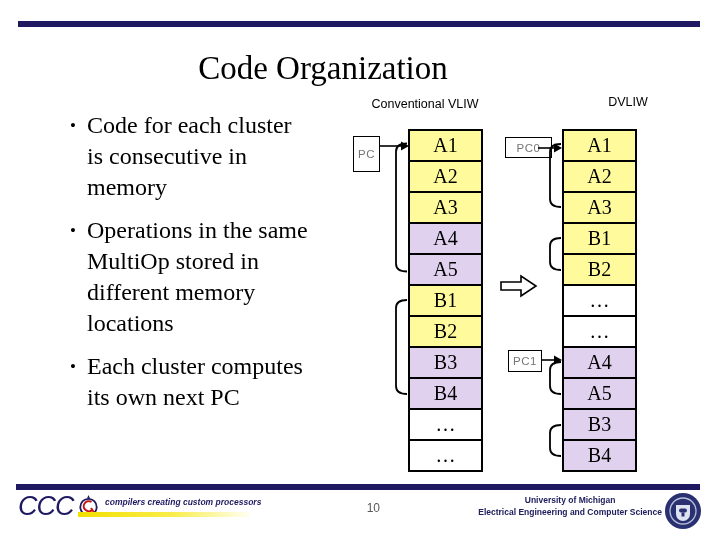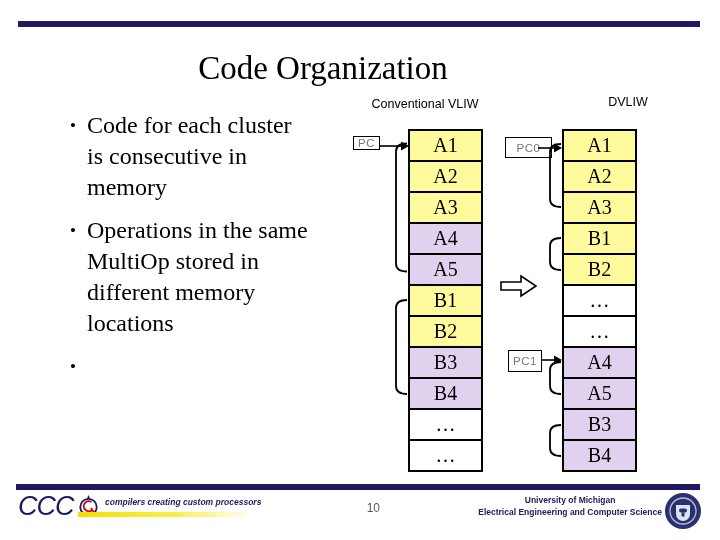--- a/index.html
+++ b/index.html
@@ -37,21 +37,21 @@
   #dvliw-column{left:562px;}
   .mem-cell{flex:1;display:flex;align-items:center;justify-content:center;
             font-family:"Liberation Serif", serif;font-size:20px;color:#000;
             border-top:2px solid #000;}
   .mem-cell:first-child{border-top:none;}
 
   
   .pc-box{position:absolute;background:#fff;border:1.5px solid #000;box-sizing:border-box;
           display:flex;align-items:center;justify-content:center;
           font-size:11.5px;color:#767676;letter-spacing:0.5px;}
-  #pc-box{left:353px;top:136px;width:27px;height:14px;}
+  #pc-box{left:353px;top:136px;width:27px;height:36px;}
   #pc0-box{left:505px;top:137px;width:47px;height:21px;}
   #pc1-box{left:508px;top:350px;width:34px;height:22px;}
 
   
   #overlay{left:0;top:0;pointer-events:none;}
 
   
   #ccc-wordmark{left:18px;top:494px;font-size:27px;font-weight:normal;font-style:italic;
                 color:#1E1960;letter-spacing:-1px;line-height:24px;}
   #ccc-emblem{left:77px;top:494px;}
@@ -81,20 +81,22 @@
   </div>
   <div class="bullet-item">
     <span class="bullet-marker">•</span>
     <span class="bullet-text">Operations in the same
 MultiOp stored in
 different memory
 locations</span>
   </div>
   <div class="bullet-item">
     <span class="bullet-marker">•</span>
+    <span class="bullet-text">Each cluster computes
+its own next PC</span>
   </div>
 </div>
 
 <div class="abs col-label" id="label-conv">Conventional VLIW</div>
 <div class="abs col-label" id="label-dvliw">DVLIW</div>
 
 <div class="mem-column" id="conv-column">
     <div class="mem-cell" style="background: rgb(255, 251, 157);">A1</div>
     <div class="mem-cell" style="background: rgb(255, 251, 157);">A2</div>
     <div class="mem-cell" style="background: rgb(255, 251, 157);">A3</div>

